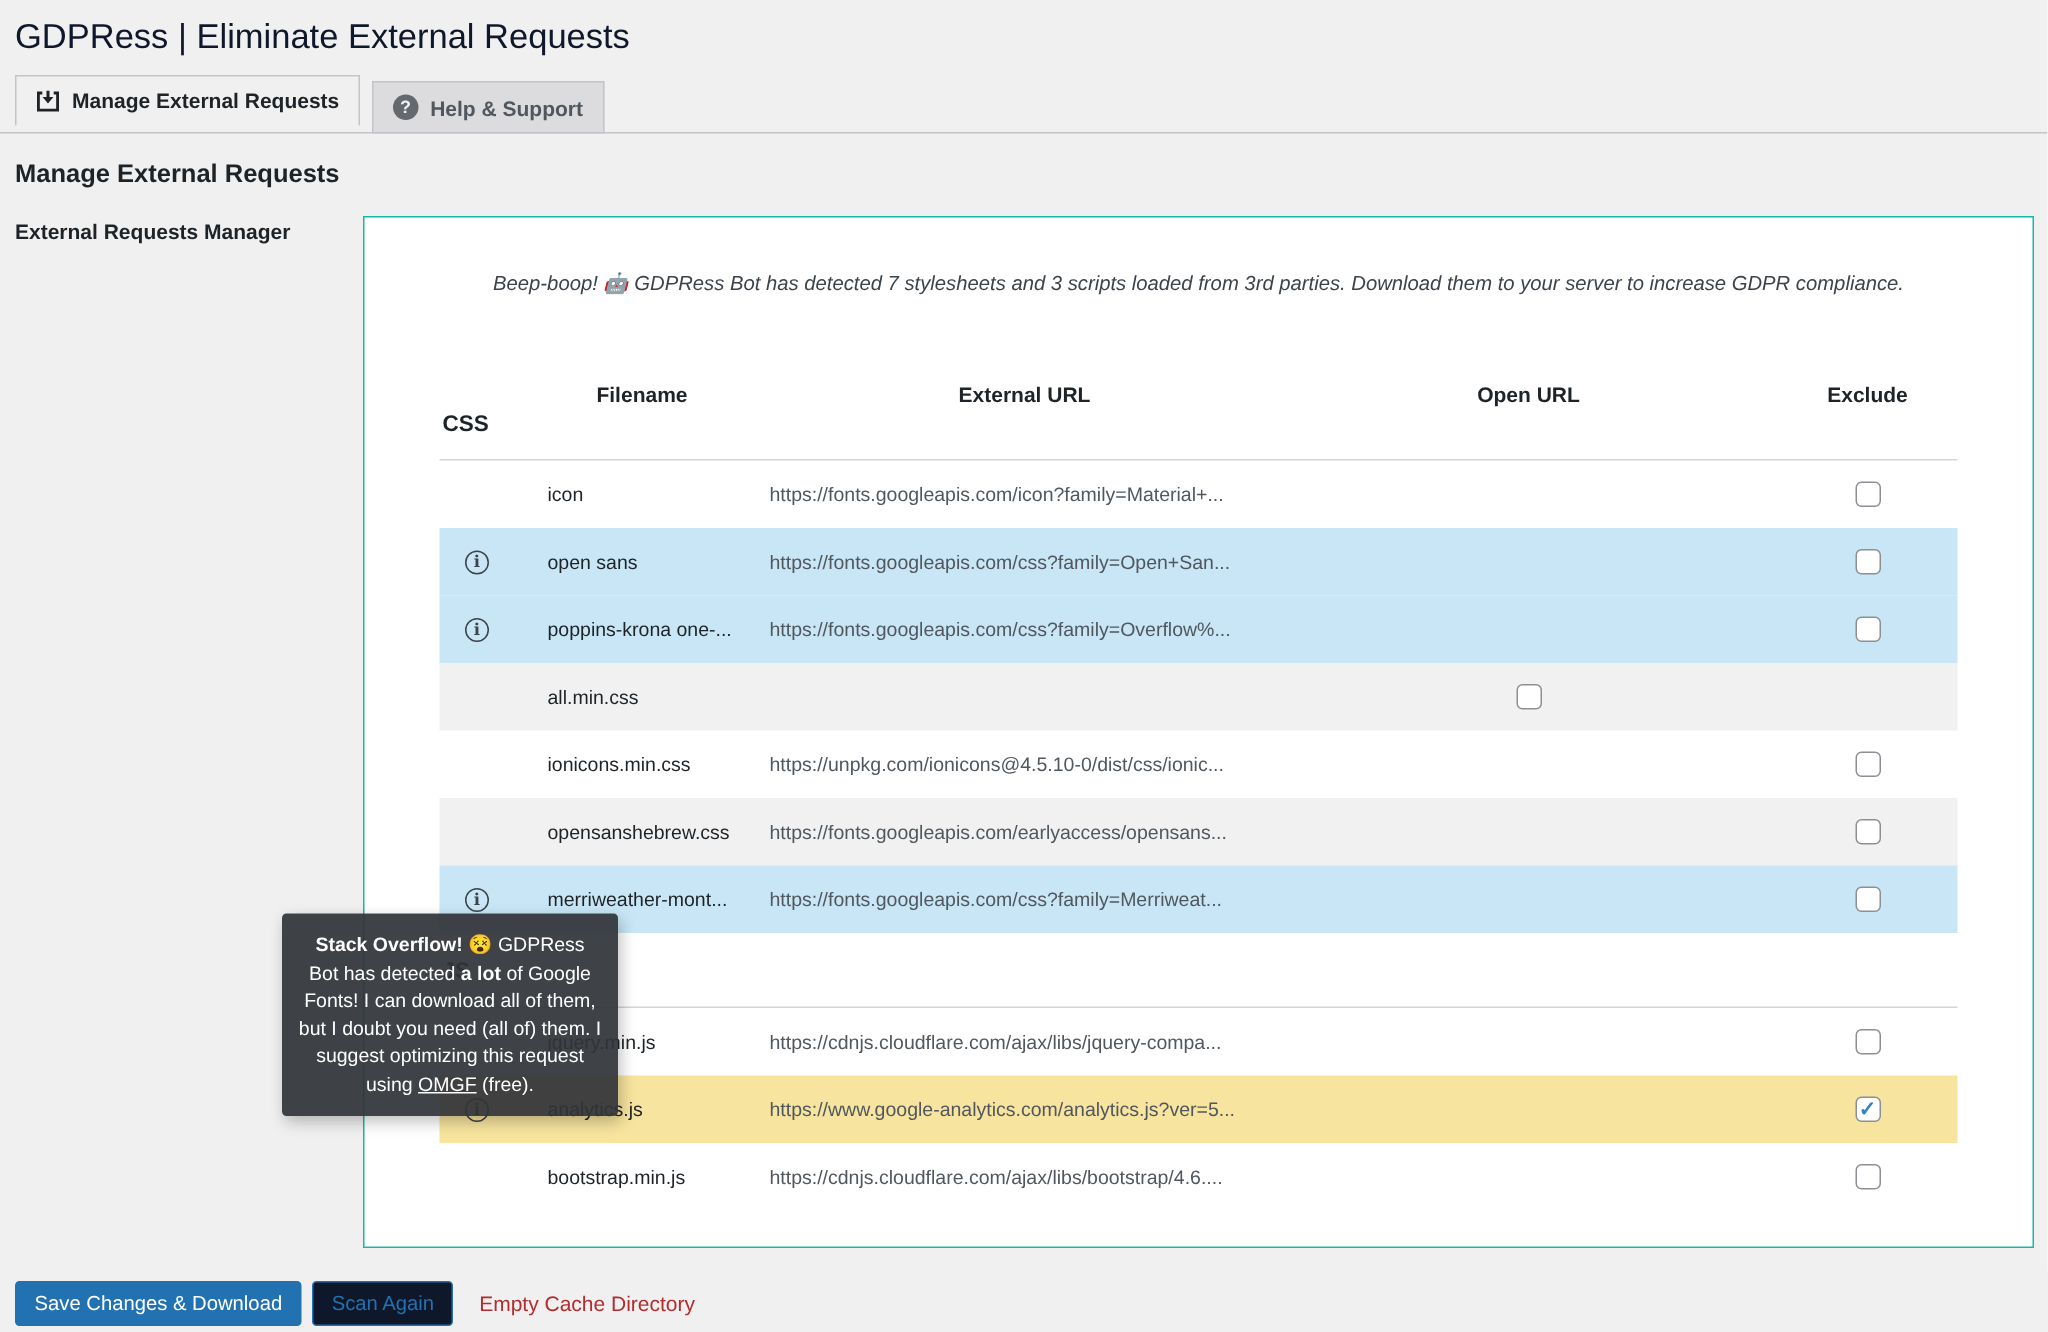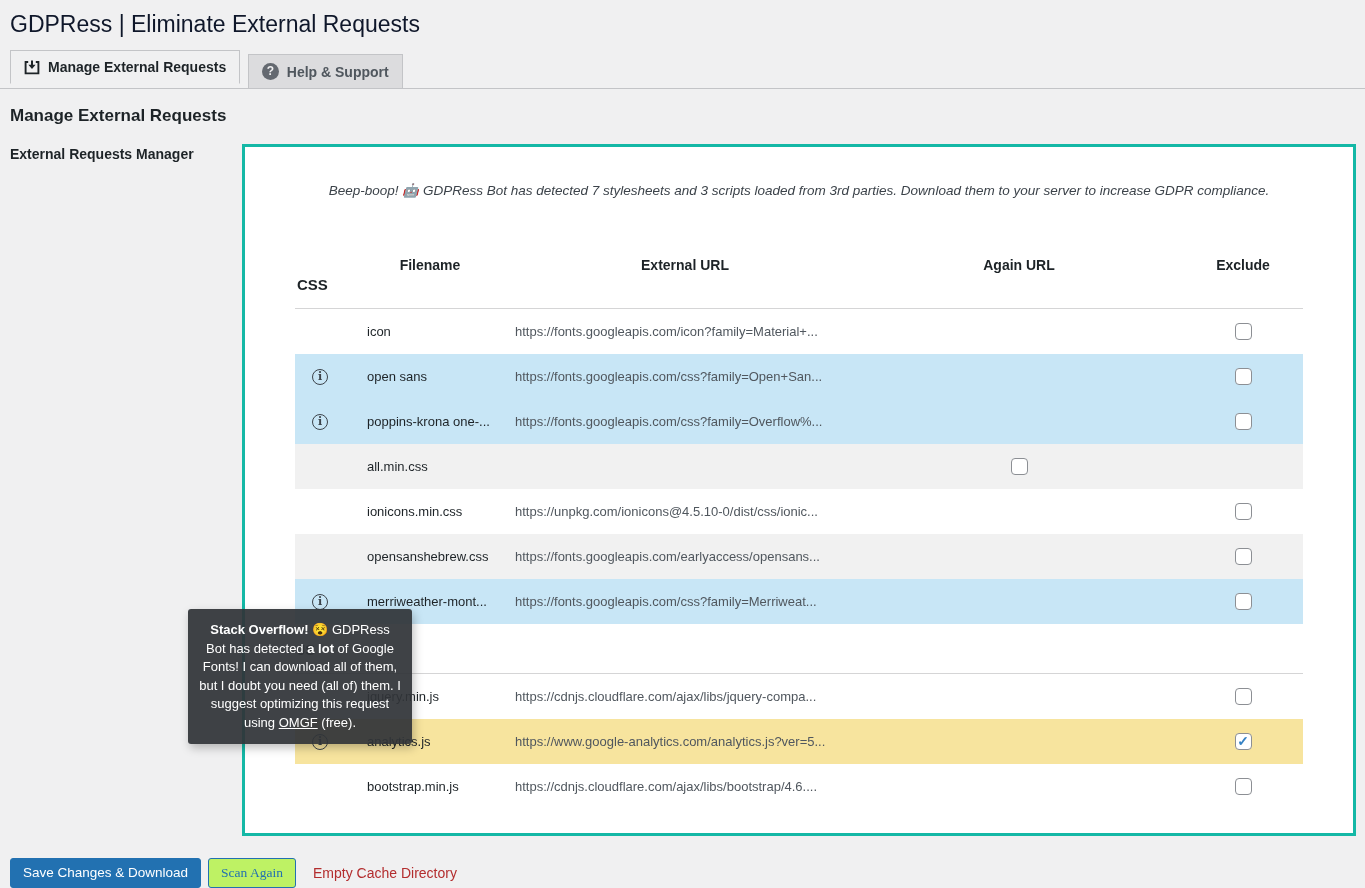--- a/index.html
+++ b/index.html
@@ -78,21 +78,21 @@
     font-weight: 700;
     line-height: 18px;
     padding-top: 1px;
   }
 
   
   .panel {
     flex: 1;
     margin-right: 9px;
     background: #ffffff;
-    border: 3px solid #14b8a6;
+    border: 1px solid #14b8a6;
     padding: 34px 50px 24px 50px;
   }
   .notice-text {
     text-align: center;
     font-style: italic;
     font-size: 13.5px;
     color: #3c434a;
     line-height: 20px;
   }
 
@@ -205,24 +205,23 @@
     border-radius: 3px;
     cursor: pointer;
     border: 1px solid transparent;
   }
   .btn-primary {
     background: #2271b1;
     border-color: #2271b1;
     color: #ffffff;
   }
   .btn-secondary {
-    background: #bef264;
+    background: #0f172a;
     border-color: #2271b1;
     color: #2271b1;
-    font-family: Liberation Serif, serif;
   }
   .link-danger {
     margin-left: 10px;
     color: #b32d2e;
     font-size: 14px;
     cursor: pointer;
     text-decoration: none;
   }
 
   
@@ -258,21 +257,21 @@
       <span>🤖</span>
       <span>GDPRess Bot has detected 7 stylesheets and 3 scripts loaded from 3rd parties. Download them to your server to increase GDPR compliance.</span>
     </em></p>
 
     <div class="req-table">
 
       <div class="thead-row">
         <span class="th"></span>
         <span class="th">Filename</span>
         <span class="th">External URL</span>
-        <span class="th">Again URL</span>
+        <span class="th">Open URL</span>
         <span class="th">Exclude</span>
       </div>
 
       <div class="section-title">CSS</div>
 
       <div class="trow">
         <span class="cell-icon"></span>
         <span class="cell-filename">icon</span>
         <span class="cell-url">https://fonts.googleapis.com/icon?family=Material+...</span>
         <span class="cell-url"></span>

